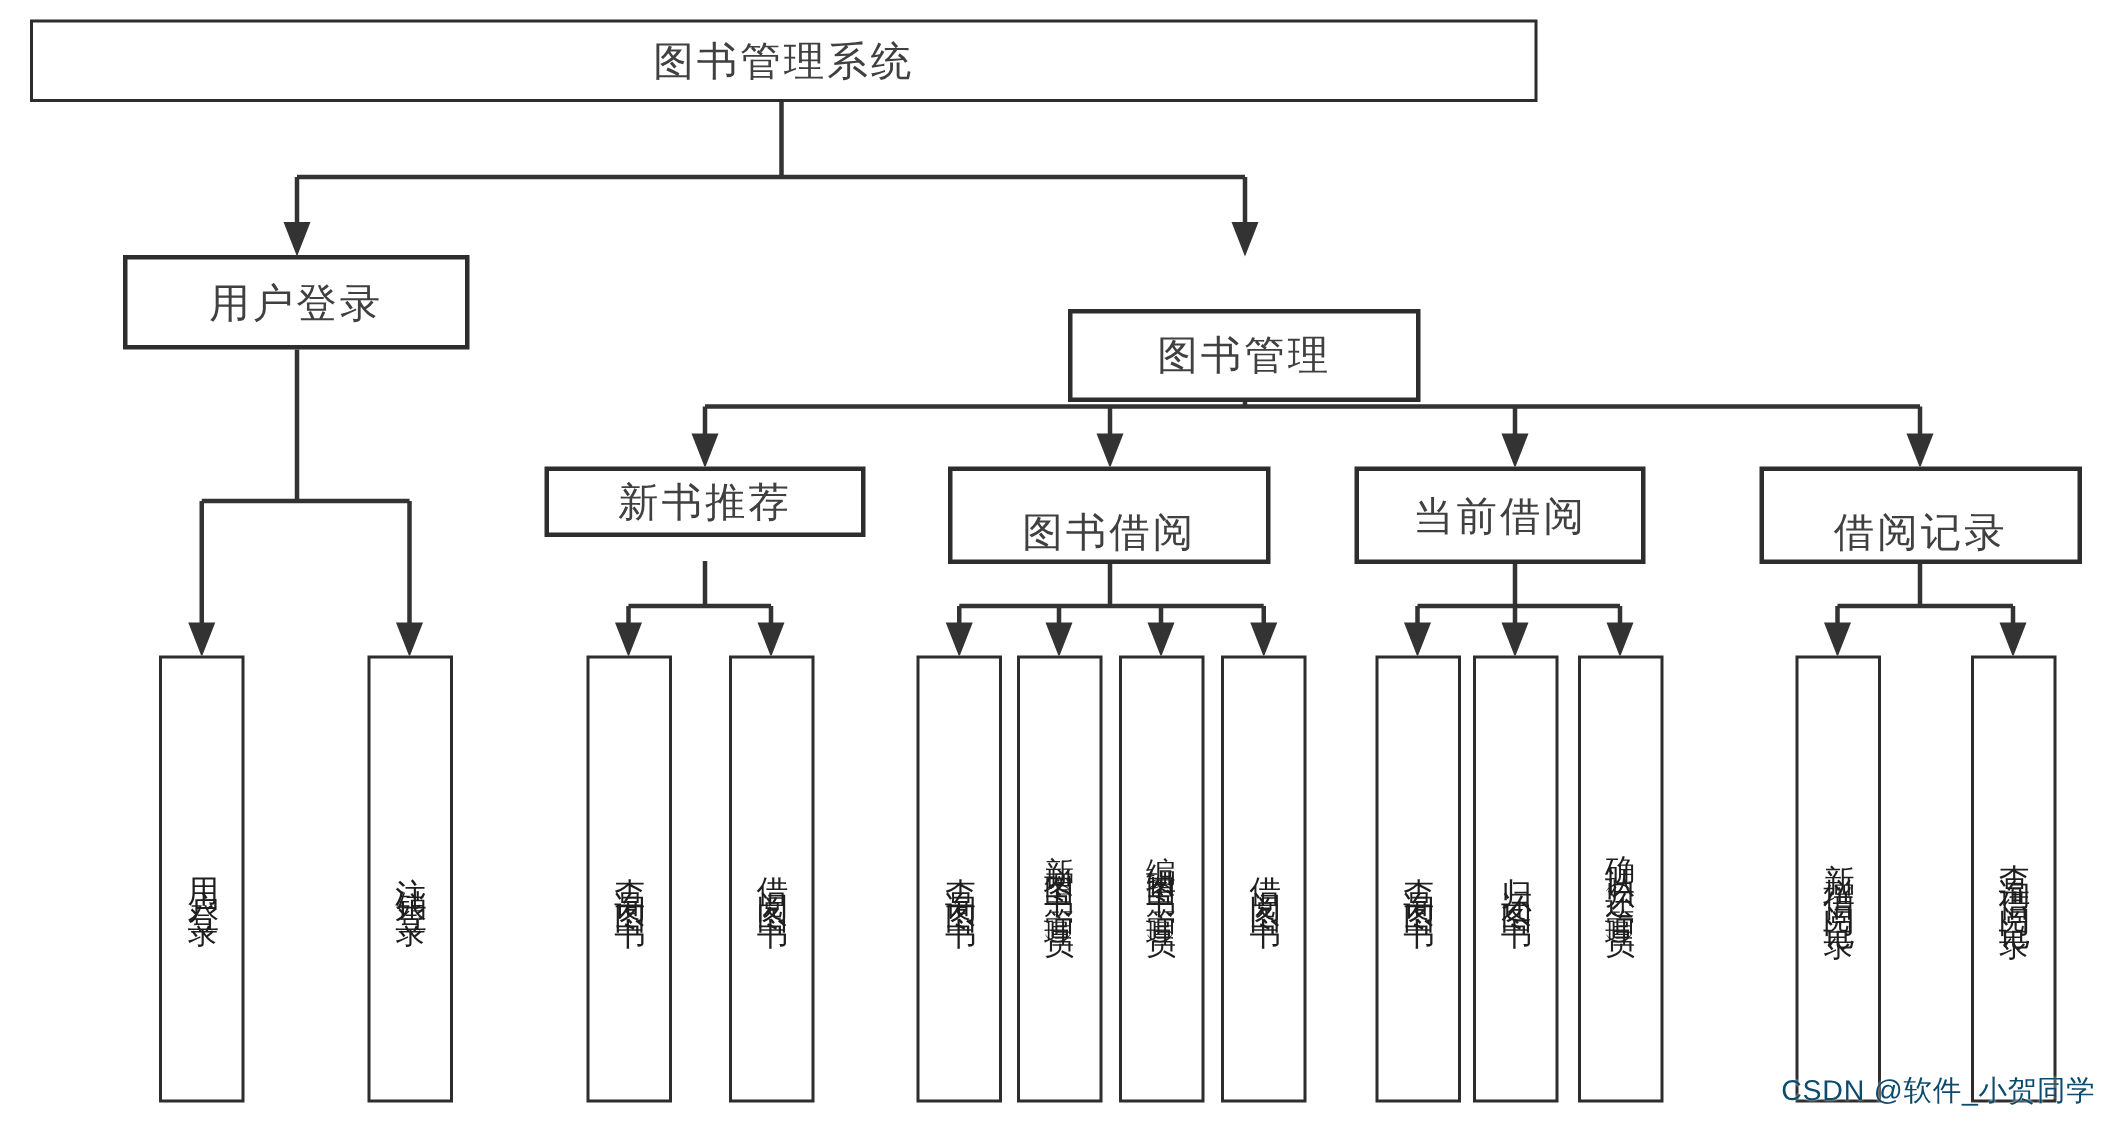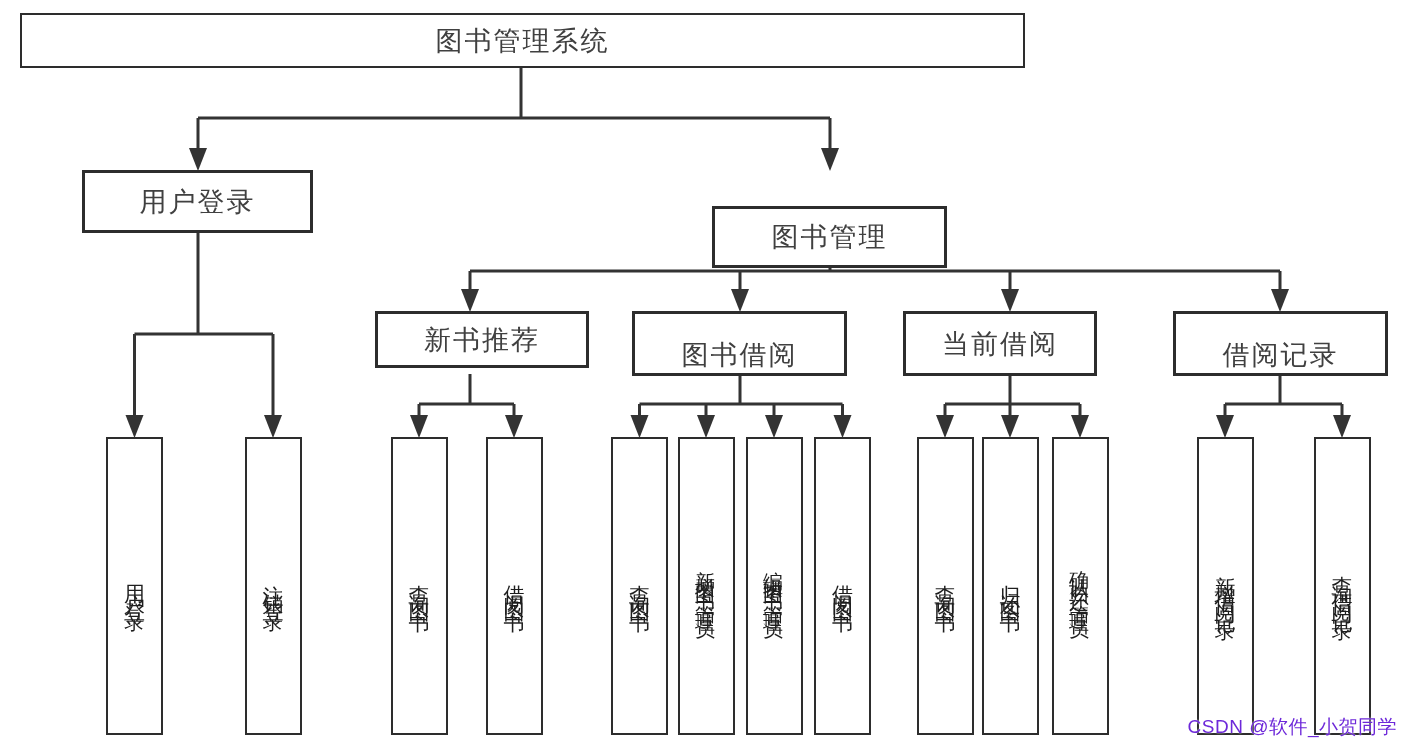--- a/index.html
+++ b/index.html
@@ -60,21 +60,21 @@
   }
   .leaf.tight .vlabel {
     font-size: 20px;
     letter-spacing: 7px;
   }
   #watermark {
     position: absolute;
     top: 714px;
     right: 8px;
     font-size: 19px;
-    color: #6d28d9;
+    color: #0c4a6e;
     letter-spacing: 0.5px;
     text-shadow: 0 0 2px #ffffff;
     white-space: nowrap;
   }
   .cline { stroke: #333333; stroke-width: 3; fill: none; }
   .carrow { fill: #333333; stroke: none; }
 </style>
 </head>
 <body>
 
@@ -127,21 +127,21 @@
     <span class="hlabel">图书管理系统</span>
   </div>
 
   <div class="box" style="left:82px; top:170px; width:231px; height:63px;">
     <span class="hlabel">用户登录</span>
   </div>
   <div class="box" style="left:712px; top:170px; width:235px; height:62px;margin-top:36px;">
     <span class="hlabel">图书管理</span>
   </div>
 
-  <div class="box" style="left:363px; top:311px; width:214px; height:57px;margin-left:12px;">
+  <div class="box" style="left:363px; top:311px; width:214px; height:47px;">
     <span class="hlabel">新书推荐</span>
   </div>
   <div class="box" style="left:632px; top:311px; width:215px; height:65px;align-items:flex-end;">
     <span class="hlabel">图书借阅</span>
   </div>
   <div class="box" style="left:903px; top:311px; width:194px; height:65px;">
     <span class="hlabel">当前借阅</span>
   </div>
   <div class="box" style="left:1173px; top:311px; width:215px; height:65px;align-items:flex-end;">
     <span class="hlabel">借阅记录</span>

